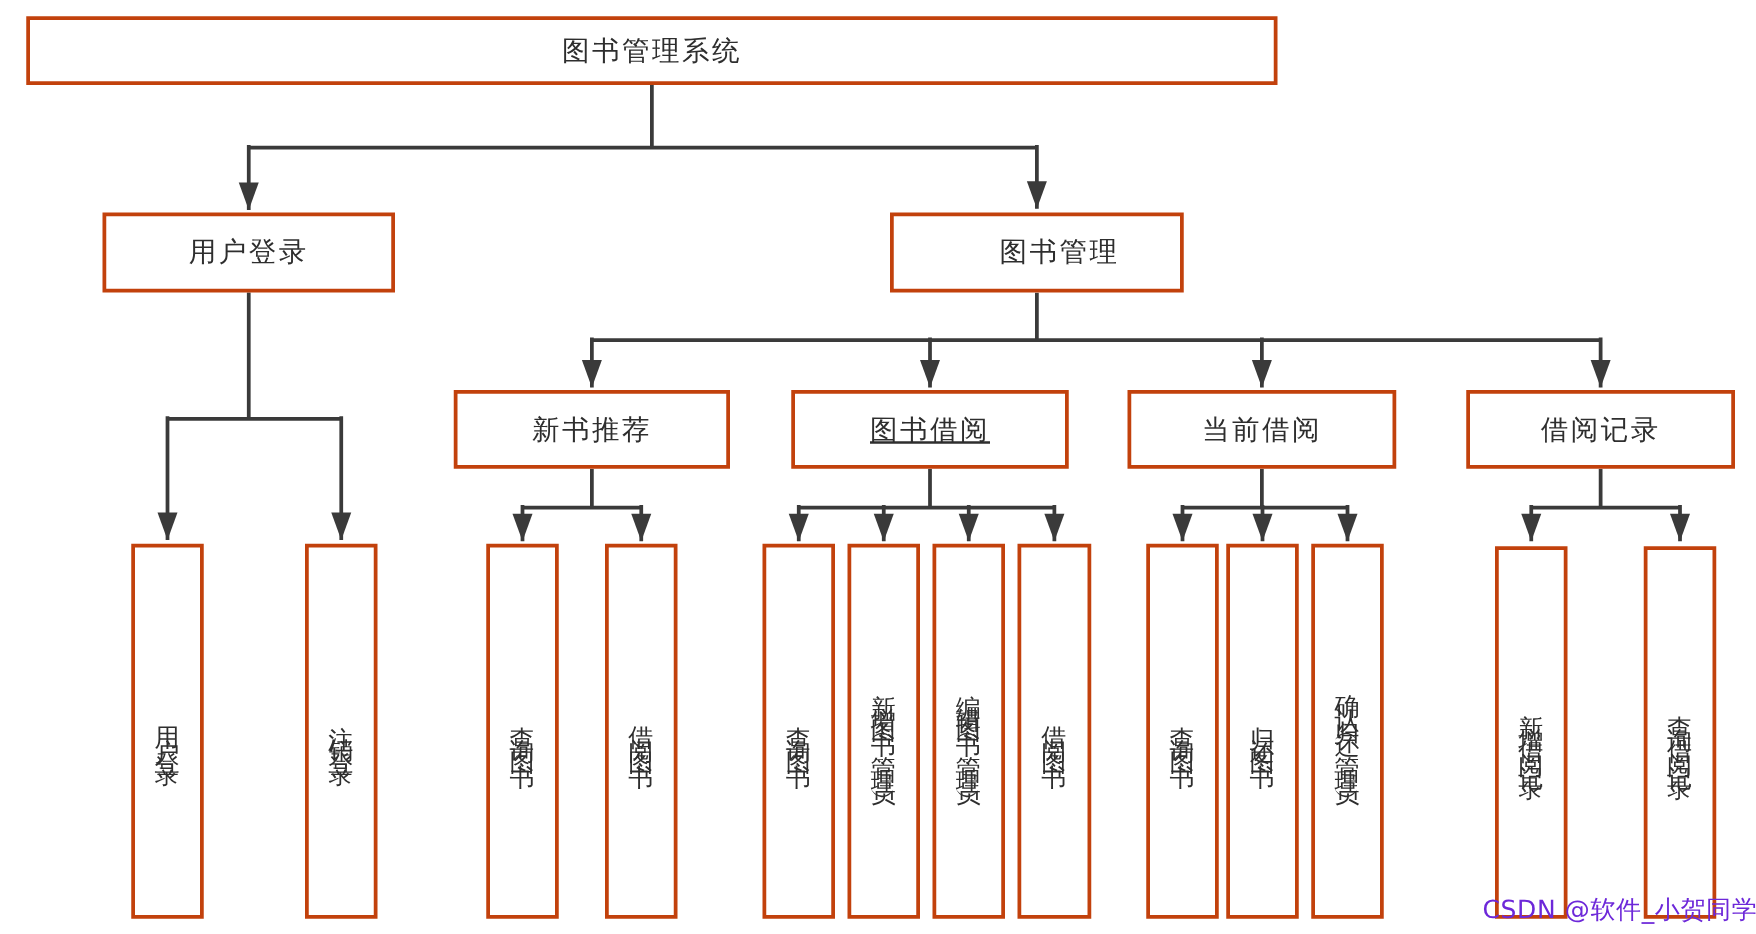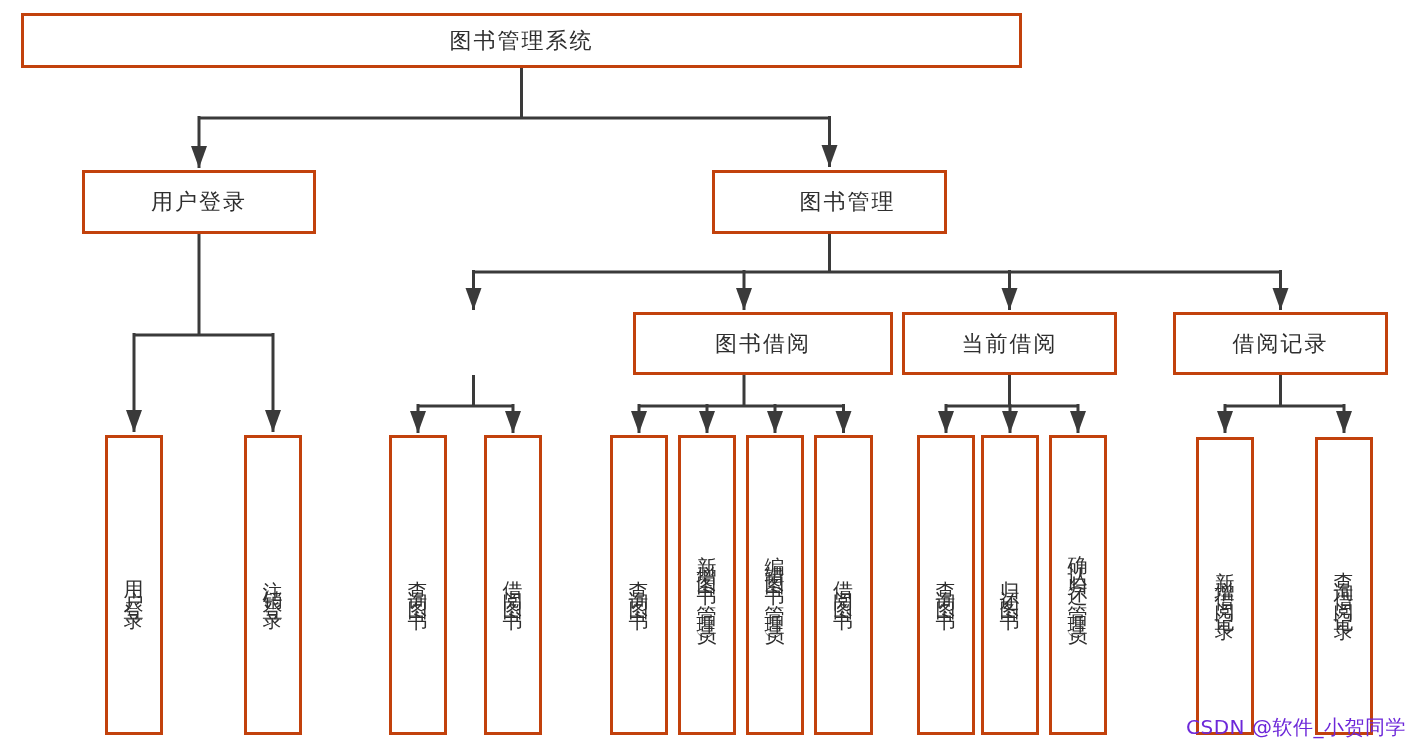--- a/index.html
+++ b/index.html
@@ -116,21 +116,24 @@
     <span>图书管理系统</span>
   </div>
 
   <div class="box hbox" style="left:82px; top:170px; width:234px; height:64px;">
     <span>用户登录</span>
   </div>
   <div class="box hbox" style="left:712px; top:170px; width:235px; height:64px;padding-left:36px;">
     <span>图书管理</span>
   </div>
 
-  <div class="box hbox" style="left:633px; top:312px; width:260px; height:63px;">
+  <div class="box hbox" style="left:363px; top:312px; width:221px; height:63px;">
+    <span>新书推荐</span>
+  </div>
+  <div class="box hbox" style="left:633px; top:312px; width:222px; height:63px;text-decoration:underline;">
     <span>图书借阅</span>
   </div>
   <div class="box hbox" style="left:902px; top:312px; width:215px; height:63px;">
     <span>当前借阅</span>
   </div>
   <div class="box hbox" style="left:1173px; top:312px; width:215px; height:63px;">
     <span>借阅记录</span>
   </div>
 
   <div class="box leaf" style="left:105px; top:435px; width:58px; height:300px;">

